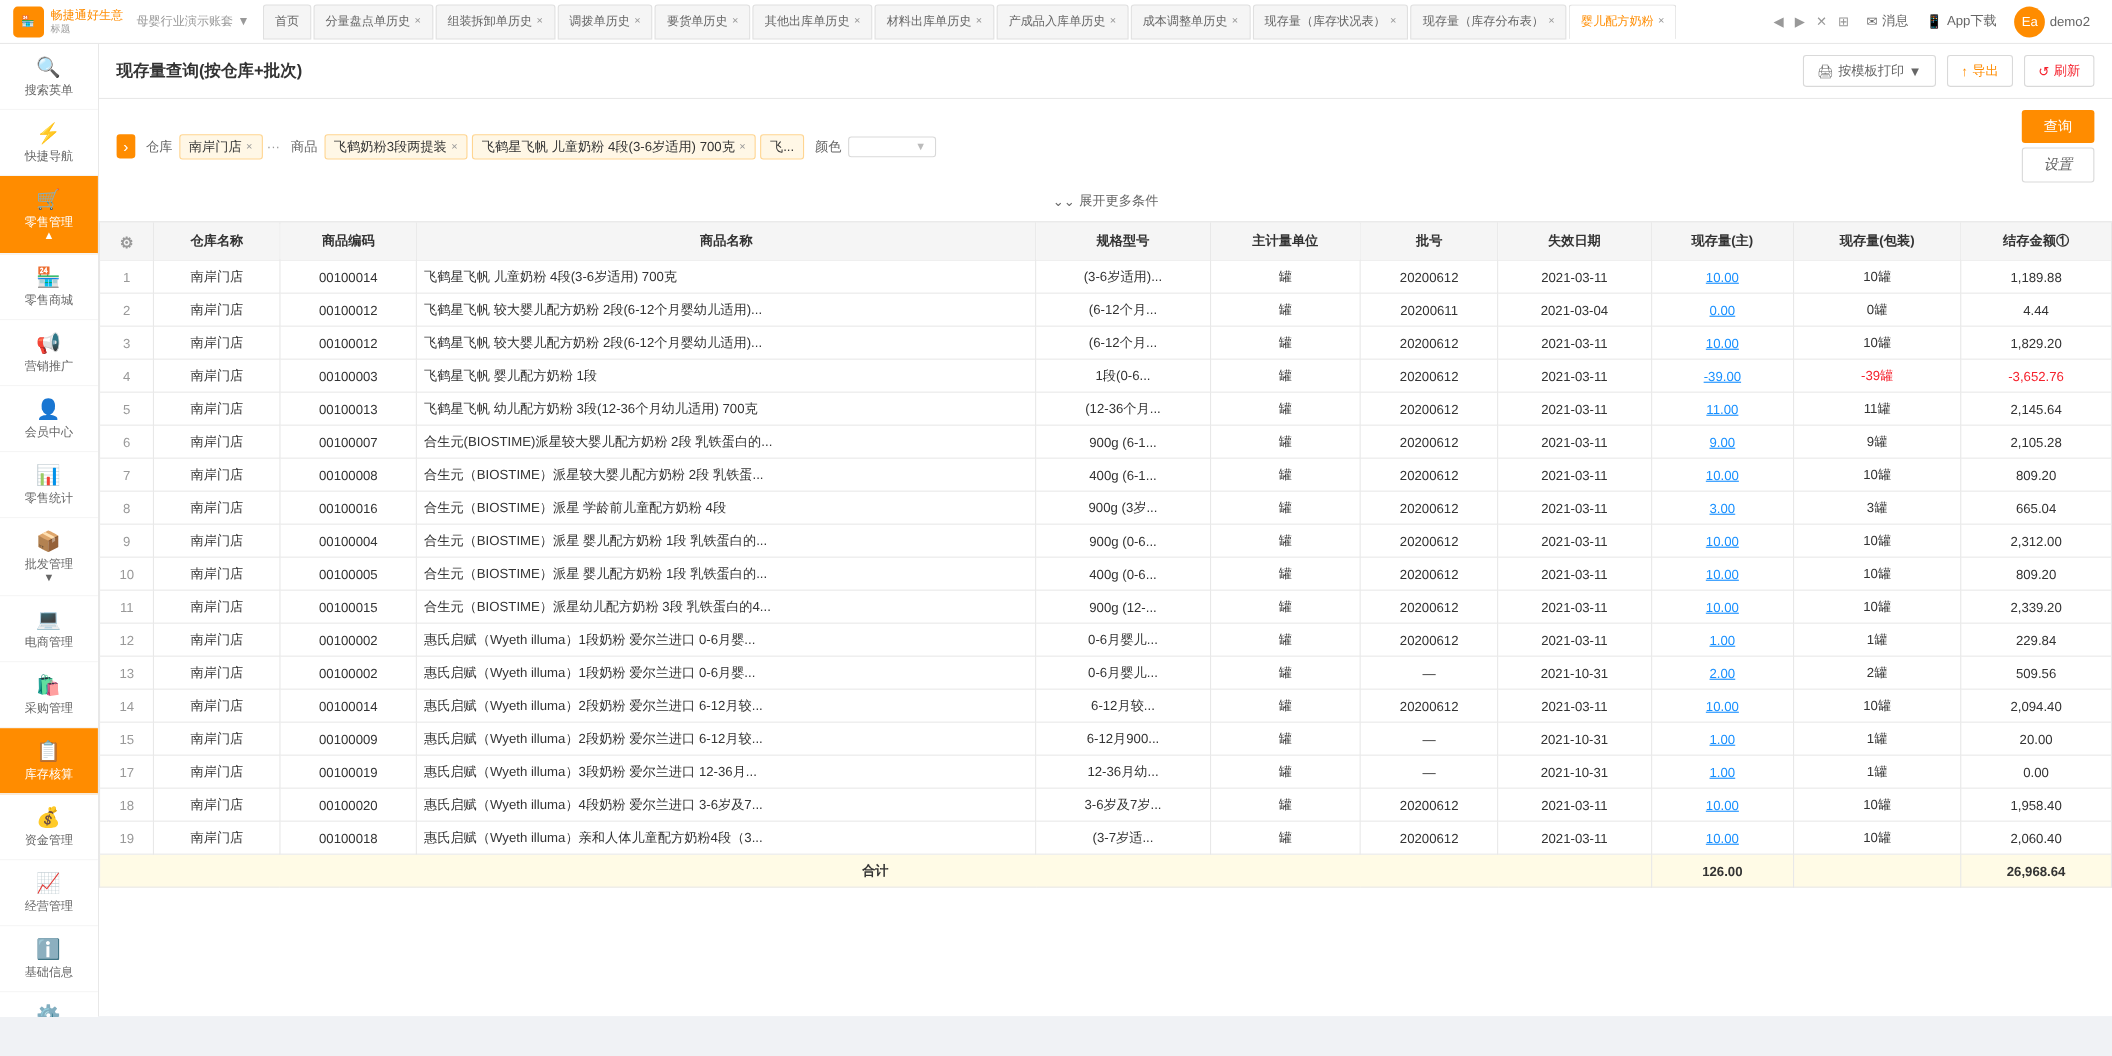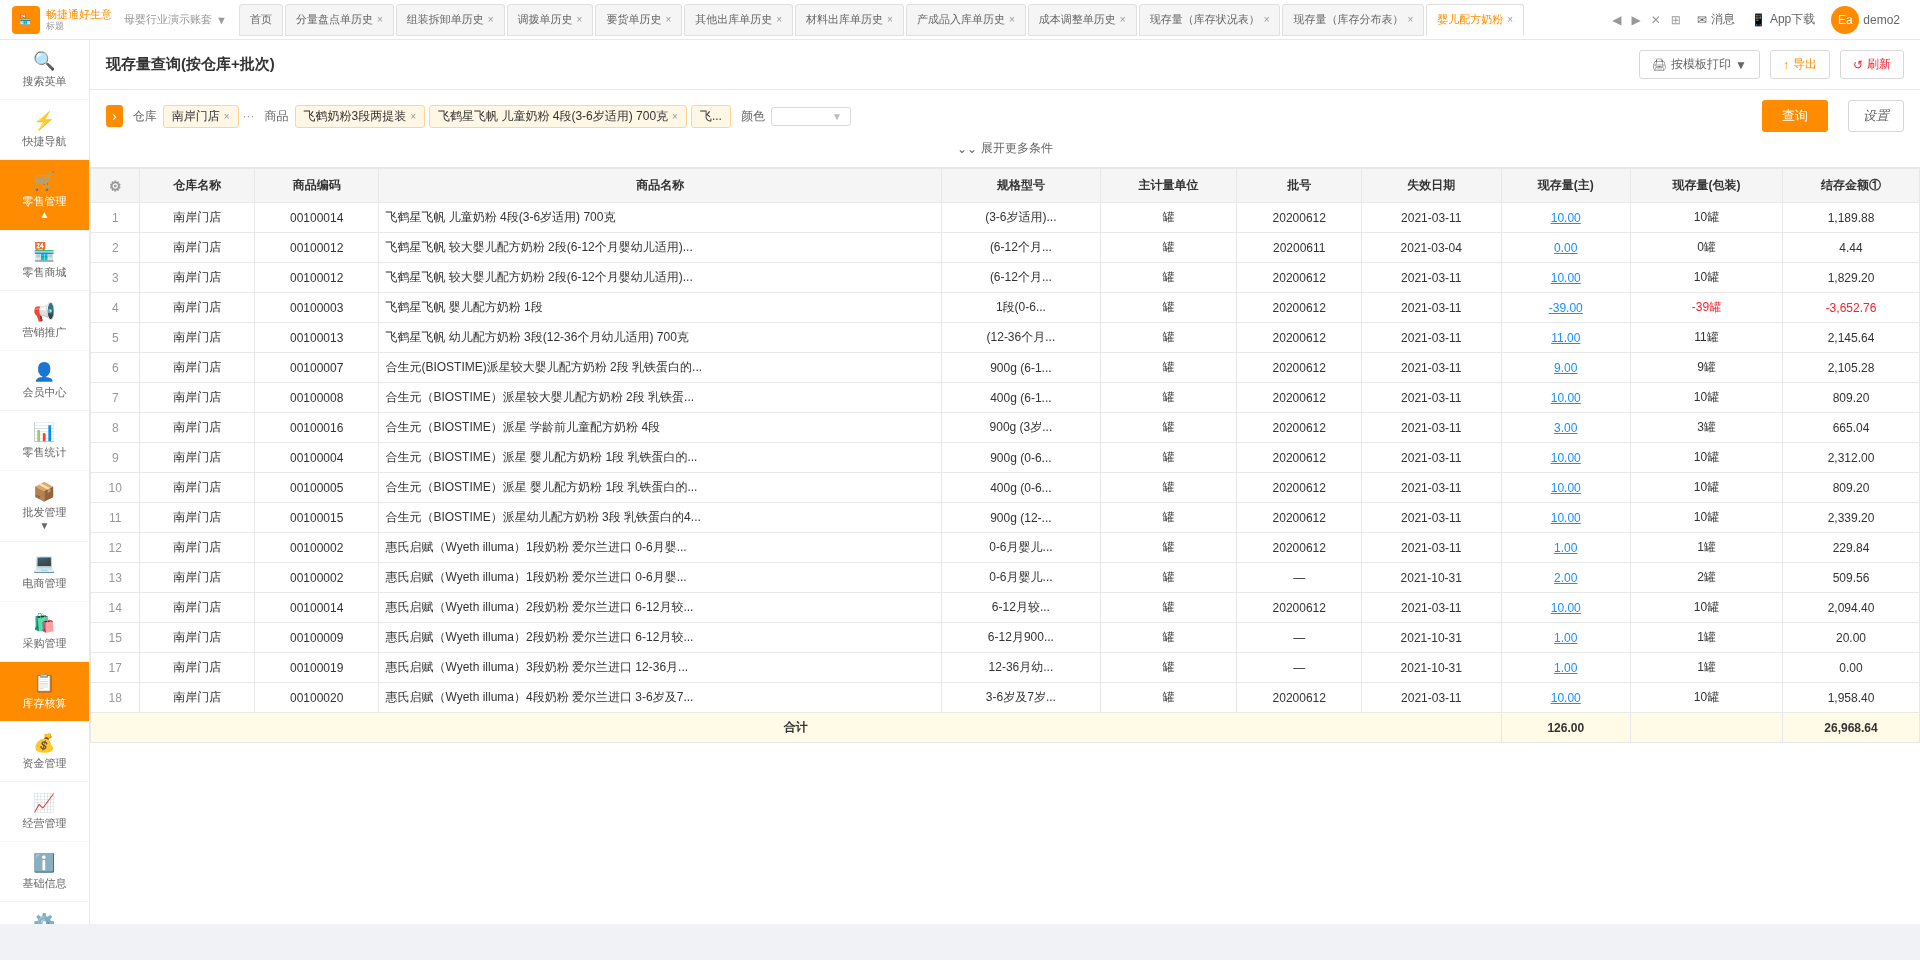--- a/index.html
+++ b/index.html
@@ -369,21 +369,21 @@
         </div>
 
         <div class="filter-group">
           <span class="filter-label">颜色</span>
           <div class="color-select">
             <span></span>
             <span class="mini-dropdown">▼</span>
           </div>
         </div>
 
-        <div style="margin-left:auto; display:flex; gap:20px;">
+        <div style="margin-left:auto; display:flex; flex-direction:column; gap:4px;">
           <button class="btn-query">查询</button>
           <button class="btn-setting">设置</button>
         </div>
       </div>
 
       <div class="expand-more">
         <span>⌄⌄</span>
         <span>展开更多条件</span>
       </div>
     </div>
@@ -620,20 +620,33 @@
     <td>00100020</td>
     <td class="text-left" style="max-width:300px;overflow:hidden;text-overflow:ellipsis;">惠氏启赋（Wyeth illuma）4段奶粉 爱尔兰进口 3-6岁及7...</td>
     <td>3-6岁及7岁...</td>
     <td>罐</td>
     <td>20200612</td>
     <td>2021-03-11</td>
     <td class="link">10.00</td>
     <td>10罐</td>
     <td>1,958.40</td>
   </tr>
+            <tr>
+    <td class="row-num">19</td>
+    <td>南岸门店</td>
+    <td>00100018</td>
+    <td class="text-left" style="max-width:300px;overflow:hidden;text-overflow:ellipsis;">惠氏启赋（Wyeth illuma）亲和人体儿童配方奶粉4段（3...</td>
+    <td>(3-7岁适...</td>
+    <td>罐</td>
+    <td>20200612</td>
+    <td>2021-03-11</td>
+    <td class="link">10.00</td>
+    <td>10罐</td>
+    <td>2,060.40</td>
+  </tr>
             <tr class="footer-row">
   <td colspan="8" style="text-align:center;">合计</td>
   <td>126.00</td>
   <td></td>
   <td>26,968.64</td>
 </tr>
           </tbody>
       </table>
     </div>
   </div>

